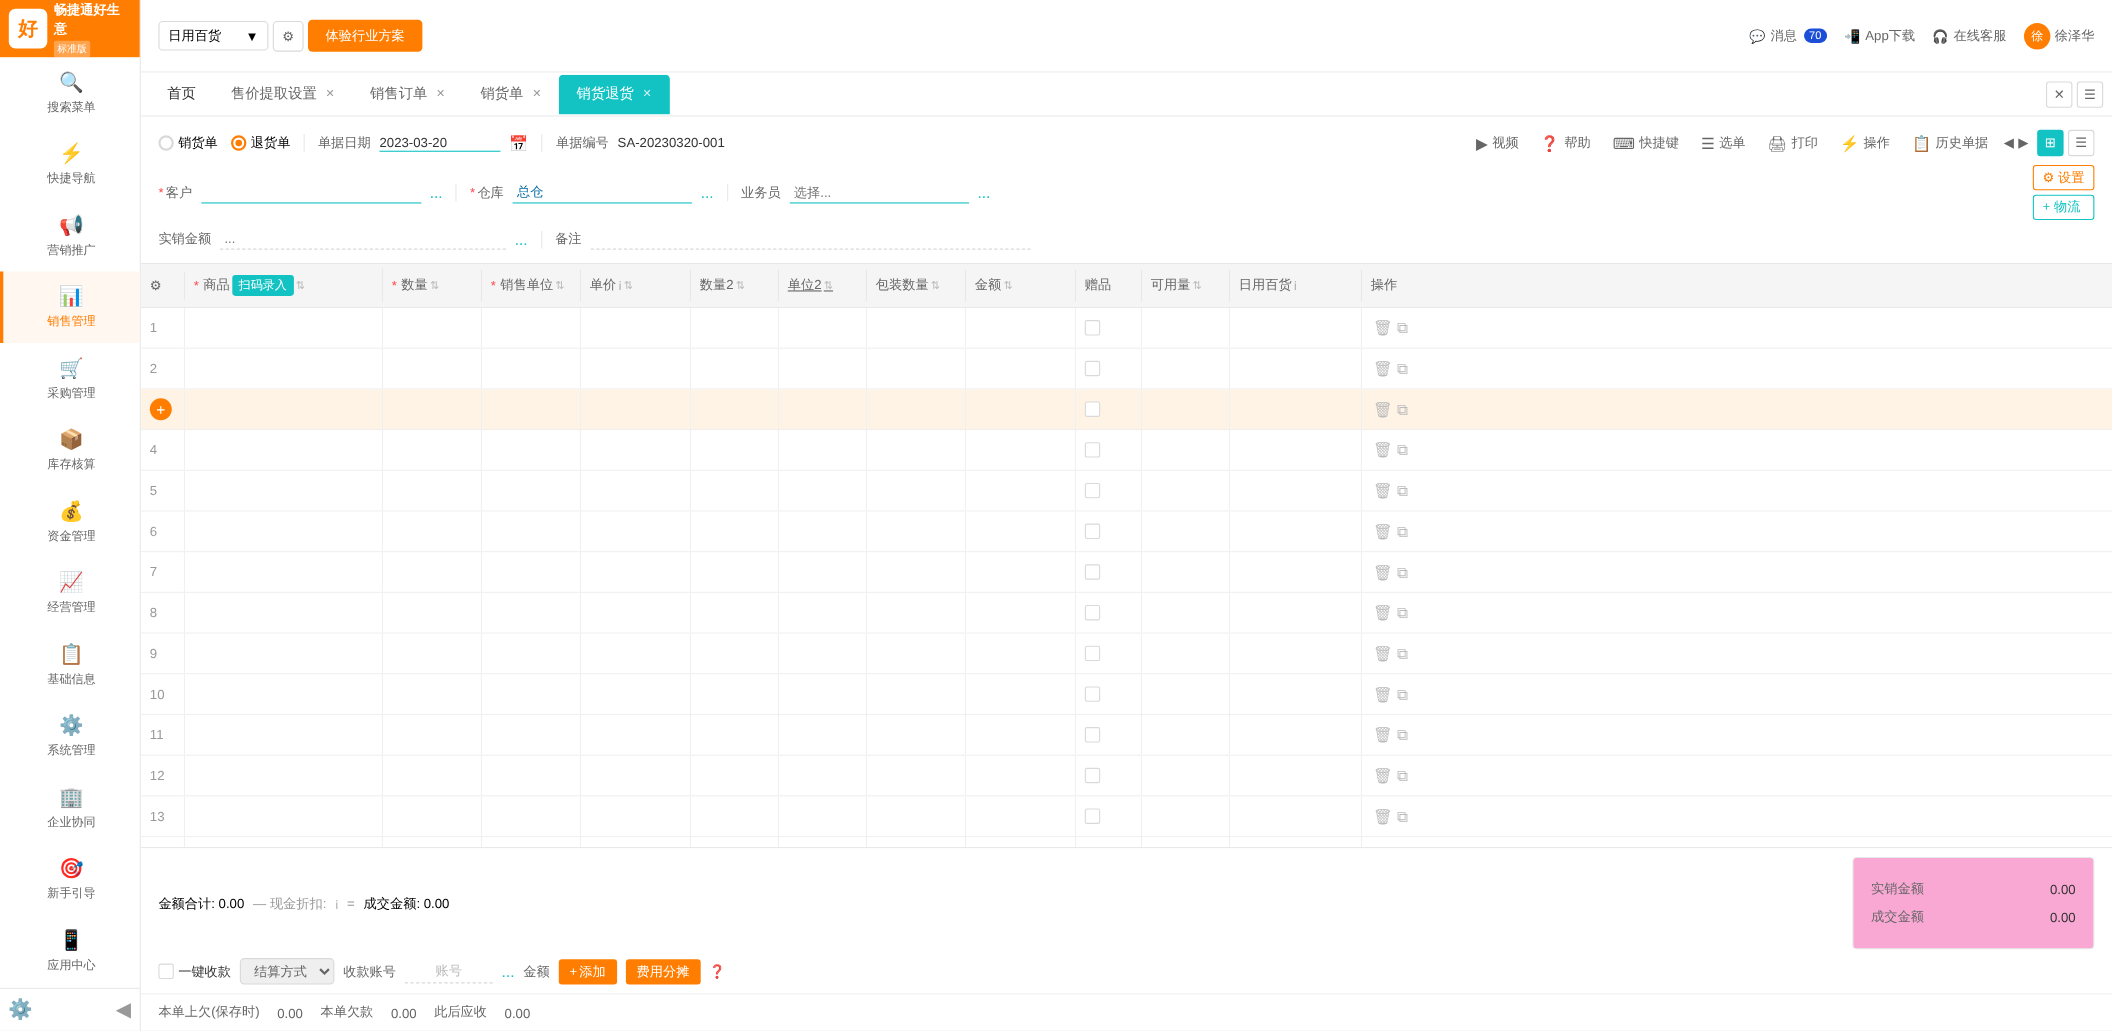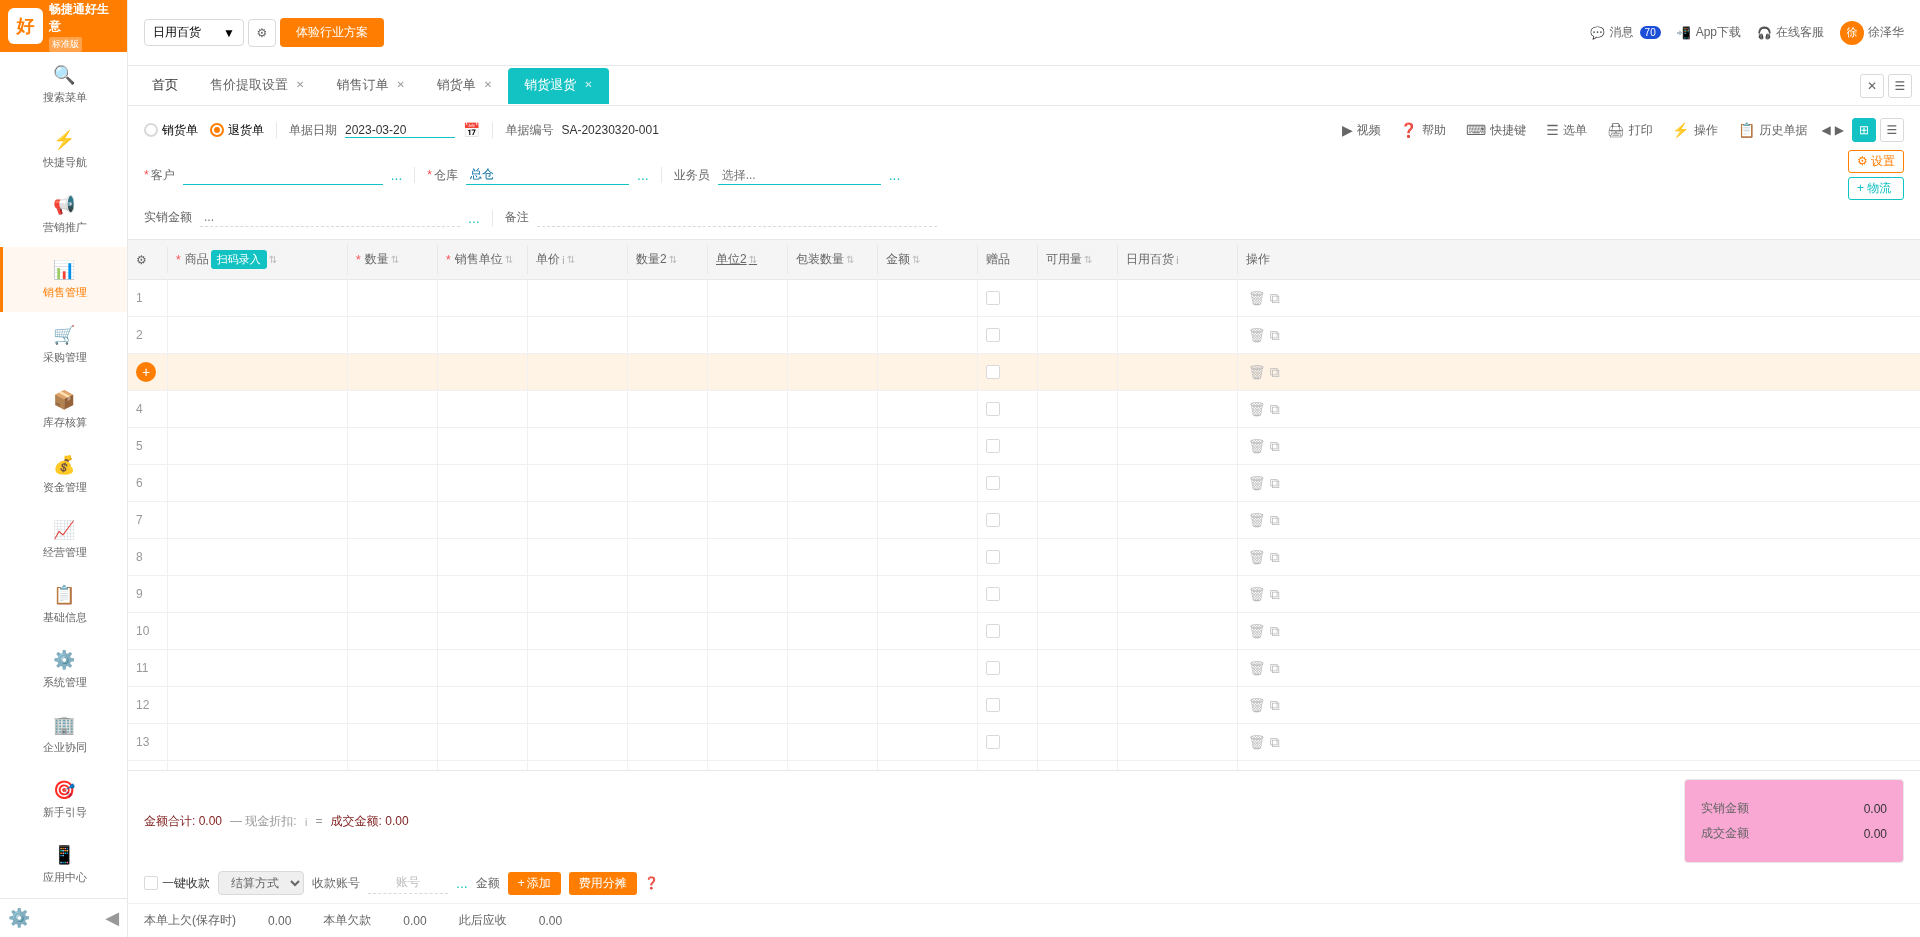--- a/index.html
+++ b/index.html
@@ -87,21 +87,21 @@
     .col-amount { width: 100px; }
     .col-gift { width: 60px; }
     .col-avail { width: 80px; }
     .col-cost { width: 120px; }
     .col-action { width: 80px; flex: 1; }
 
     
     .bottom-area { background: #fff; border-top: 1px solid #e8e8e8; padding: 8px 16px; }
     .bottom-row1 { display: flex; align-items: center; gap: 8px; margin-bottom: 8px; }
     .bottom-row2 { display: flex; align-items: center; gap: 8px; }
-    .calc-label { font-size: 12px; color: #7f1d1d; }
+    .calc-label { font-size: 12px; color: #000000; }
     .calc-sep { color: #999; }
     .amount-row { display: flex; justify-content: space-between; align-items: center; padding: 2px 0; font-size: 12px; }
     .amount-label { color: #666; }
     .amount-value { color: #333; font-weight: 500; }
     .save-draft { background: #fff; border: 1px solid #d9d9d9; color: #333; padding: 6px 20px; border-radius: 4px; cursor: pointer; font-size: 13px; display: flex; align-items: center; gap: 4px; }
     .save-new { background: #ff7d00; border: none; color: #fff; padding: 6px 20px; border-radius: 4px; cursor: pointer; font-size: 13px; }
 
     .bottom-footer { display: flex; align-items: center; justify-content: space-between; padding: 8px 16px; background: #fff; border-top: 1px solid #f0f0f0; font-size: 12px; color: #666; }
 
     .info-icon { color: #aaa; font-size: 11px; cursor: pointer; }
@@ -722,21 +722,21 @@
         <button style="background:#ff7d00;color:#fff;border:none;padding:3px 10px;border-radius:3px;font-size:12px;cursor:pointer;display:flex;align-items:center;gap:2px;">
           <span>+</span>
           <span>添加</span>
         </button>
         <button class="fee-split-btn">费用分摊</button>
         <span class="help-icon">❓</span>
       </div>
     </div>
 
     <div class="bottom-footer">
-      <div style="display:flex;align-items:center;gap:32px;justify-content:flex-end;">
+      <div style="display:flex;align-items:center;gap:16px;justify-content:flex-end;">
         <span>本单上欠(保存时)</span>
         <span>0.00</span>
         <span>本单欠款</span>
         <span>0.00</span>
         <span>此后应收</span>
         <span>0.00</span>
       </div>
     </div>
   </div>
 </div>

